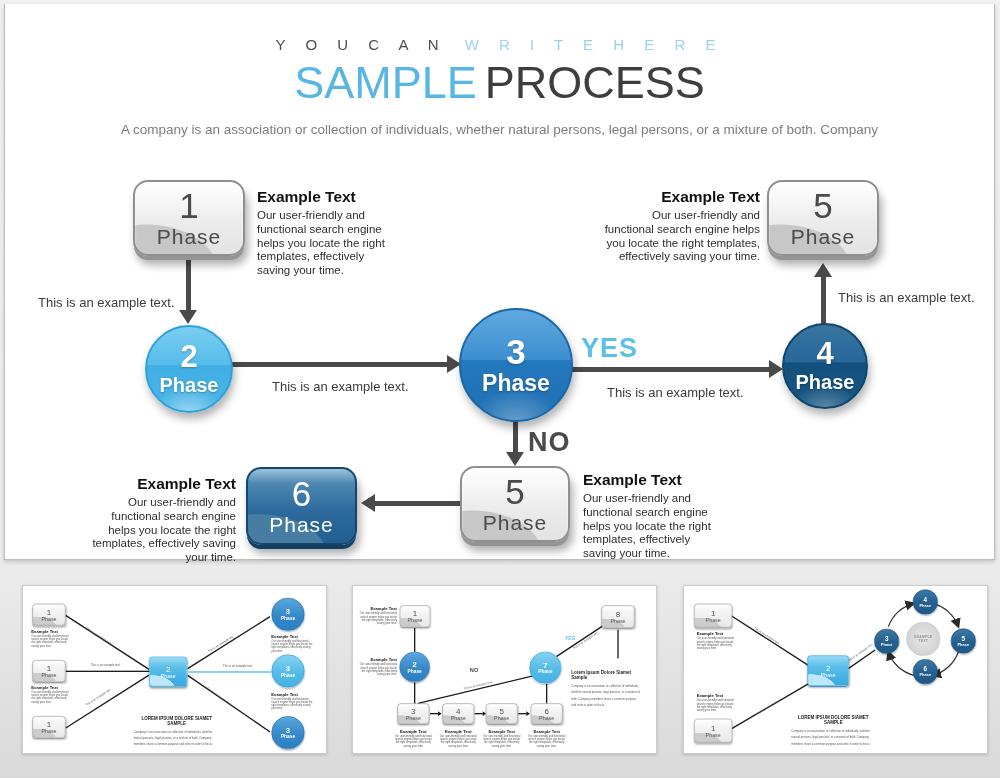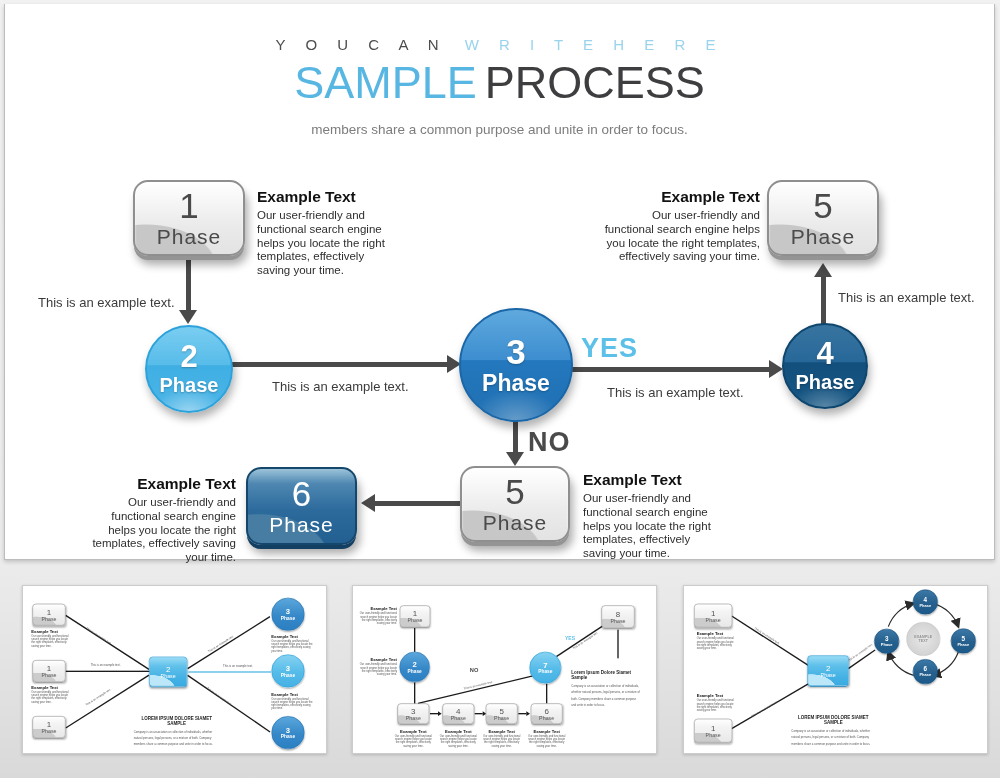--- a/index.html
+++ b/index.html
@@ -141,21 +141,21 @@
 
     <div class="kicker">
       <span class="kd">Y O U   C A N</span><span class="kl">W R I T E   H E R E</span>
     </div>
 
     <h1 class="title">
       <span class="ta">SAMPLE</span><span class="tr">PROCESS</span>
     </h1>
 
     <div class="sub">
-      <div>members share a common purpose and unite in order to focus.</div>
+      <div>A company is an association or collection of individuals, whether natural persons, legal persons, or a mixture of both. Company</div>
     </div>
 
     <div class="ln" style="left:181px;top:255px;width:5px;height:52px"></div>
     <div class="ar ar-d" style="left:174px;top:306px"></div>
 
     <div class="ln" style="left:226px;top:358px;width:218px;height:5px"></div>
     <div class="ar ar-r" style="left:442px;top:351px"></div>
 
     <div class="ln" style="left:567px;top:363px;width:198px;height:5px"></div>
     <div class="ar ar-r" style="left:764px;top:356px"></div>

